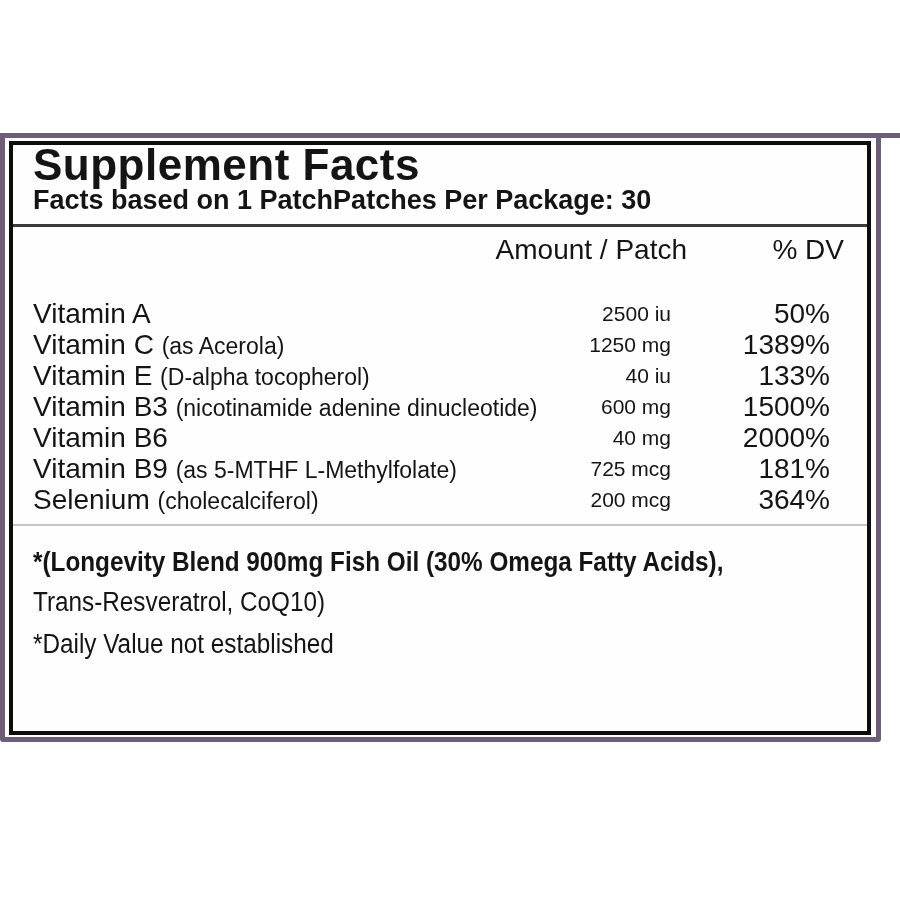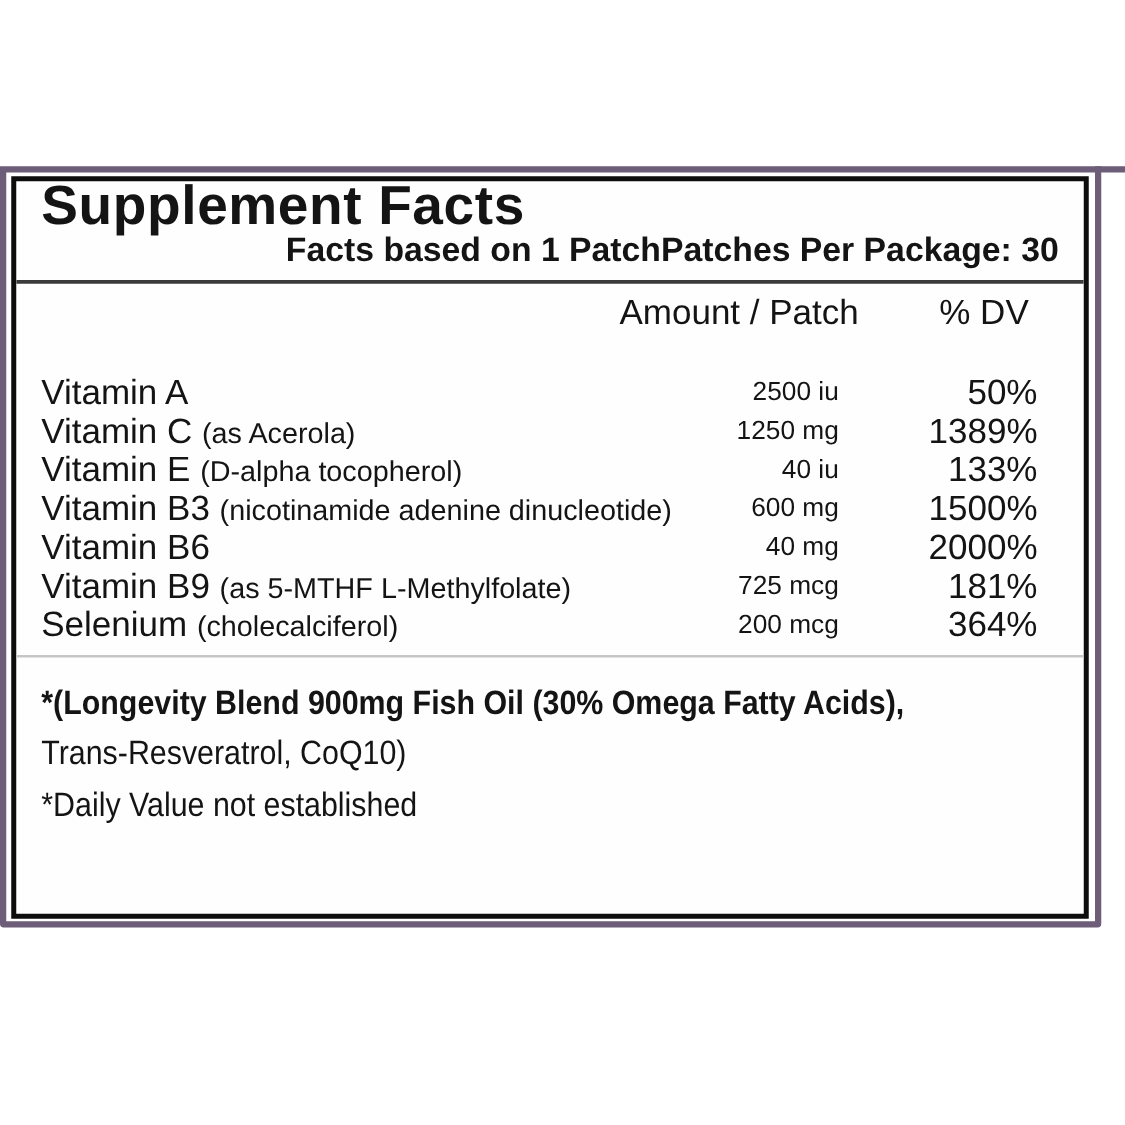--- a/index.html
+++ b/index.html
@@ -50,21 +50,21 @@
   }
   .title {
     font-size: 44px;
     line-height: 40px;
     font-weight: bold;
     letter-spacing: 0.5px;
     white-space: nowrap;
   }
   .subrow {
     display: flex;
-    justify-content: flex-end;
+    justify-content: flex-start;
     align-items: baseline;
     font-size: 27px;
     line-height: 30px;
     font-weight: bold;
     white-space: nowrap;
   }
   .thick-rule {
     height: 3px;
     background: #3b3b3b;
     margin: 9px -20px 0 -20px;
@@ -77,21 +77,21 @@
     font-size: 28px;
   }
   .col-header .amount-h {
     position: absolute;
     right: 160px;
     top: 0;
     white-space: nowrap;
   }
   .col-header .dv-h {
     position: absolute;
-    right: 24px;
+    right: 3px;
     top: 0;
     white-space: nowrap;
   }
   .rows {
     margin-top: 32px;
   }
   .row {
     position: relative;
     height: 31px;
     line-height: 31px;

